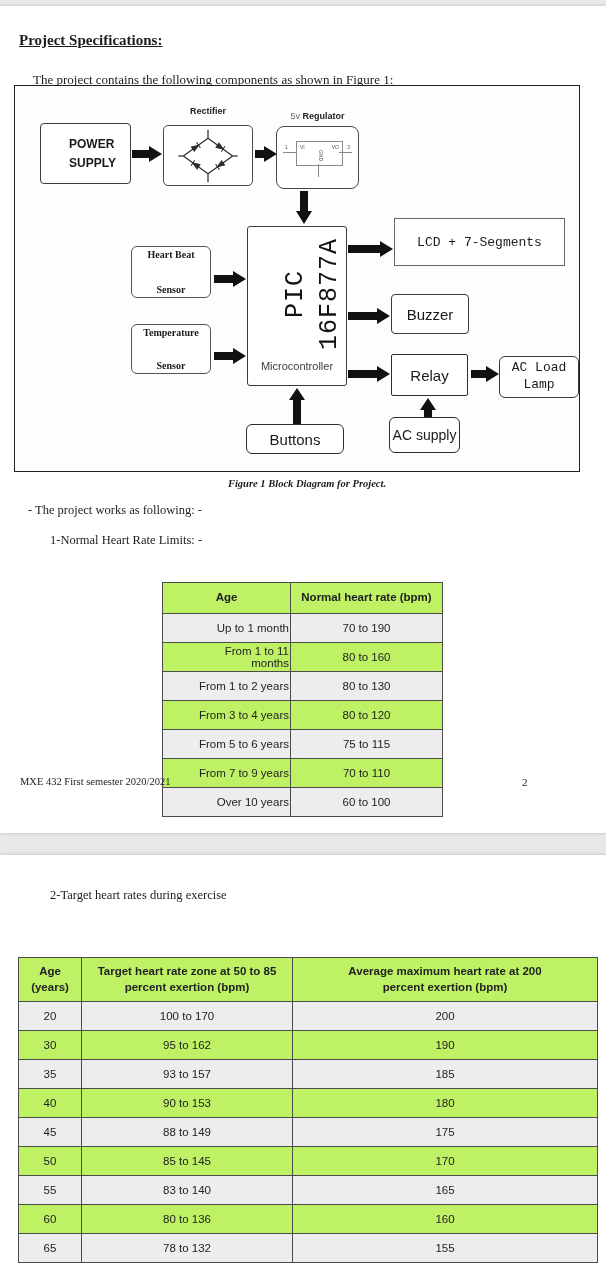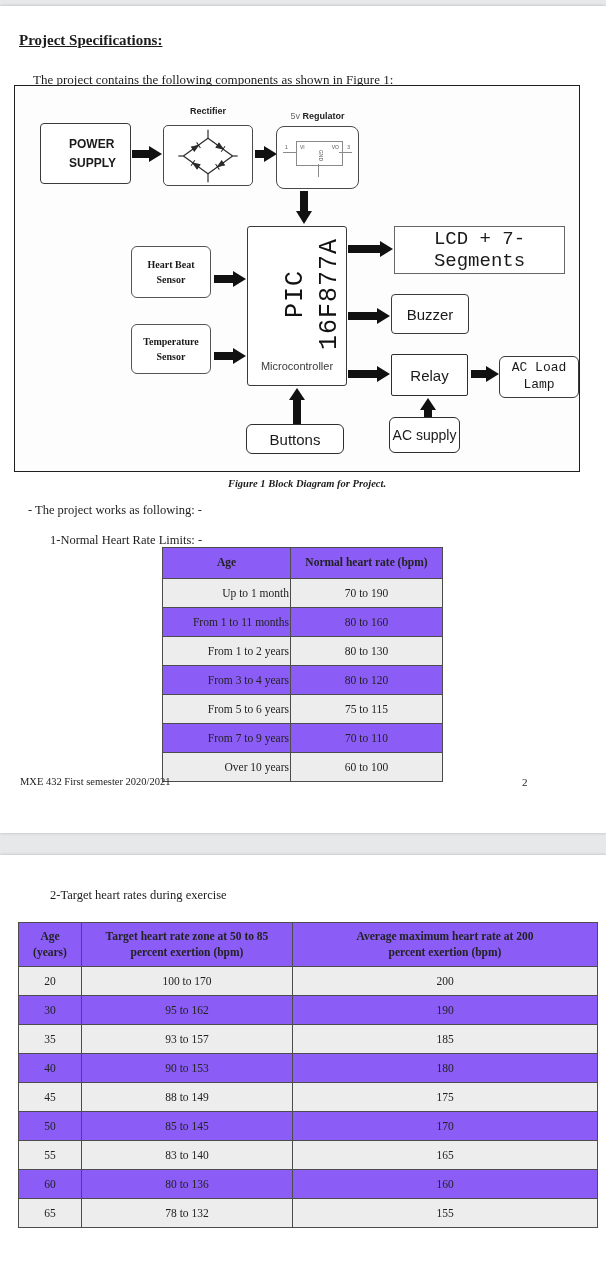--- a/index.html
+++ b/index.html
@@ -63,26 +63,26 @@
   .mcu-name{
     position:absolute;left:-22px;top:50px;width:140px;height:34px;
     transform:rotate(-90deg);
     font-family:"Liberation Mono", monospace;
     font-size:25px;letter-spacing:1px;color:#111;
     text-align:center;line-height:34px;
   }
   .mcu-sub{position:absolute;left:0;right:0;bottom:13px;font-size:11px;color:#3c3c3c;text-align:center;}
 
   .sensor{left:116px;width:80px;height:52px;border-radius:6px;border-color:#555;
-    font-family:"Liberation Serif", serif;font-weight:bold;font-size:10px;line-height:1.5;flex-direction:column;}
+    font-family:"Liberation Serif", serif;font-weight:bold;font-size:10px;line-height:1.5;flex-direction:column;justify-content:space-between;}
   .heart{top:160px;}
   .temp{top:238px;height:50px;}
 
-  .lcd{left:379px;top:140px;width:171px;height:48px;border:1px solid #666;
-    font-family:"Liberation Mono", monospace;font-size:19px;}
+  .lcd{left:379px;top:132px;width:171px;height:48px;border:1px solid #666;
+    font-family:"Liberation Mono", monospace;font-size:13px;}
   .buzzer{left:376px;top:208px;width:78px;height:40px;border-radius:4px;font-size:15px;}
   .relay{left:376px;top:268px;width:77px;height:42px;border-radius:2px;border-color:#2e2e2e;font-size:15px;}
   .aclamp{left:484px;top:270px;width:80px;height:42px;border-radius:6px;
     font-family:"Liberation Mono", monospace;font-size:13px;line-height:1.3;flex-direction:column;}
   .acsupply{left:374px;top:331px;width:71px;height:36px;border-radius:6px;border-color:#2e2e2e;font-size:14px;}
   .buttons{left:231px;top:338px;width:98px;height:30px;border-radius:6px;border-color:#2e2e2e;font-size:15px;}
 
   
   .harrow{position:absolute;height:8px;background:#111;}
   .harrow::after{
@@ -100,21 +100,21 @@
     border-bottom:12px solid #111;border-left:8px solid transparent;border-right:8px solid transparent;
   }
 
   .caption{left:24px;top:472px;width:566px;text-align:center;
     font-size:10.5px;font-weight:bold;font-style:italic;}
 
   .works-line{left:28px;top:497px;font-size:12.5px;}
   .t1-title{left:50px;top:527px;font-size:12.5px;}
 
   
-  table{border-collapse:collapse;background:#8b5cf6;font-family:Liberation Serif, serif;}
+  table{border-collapse:collapse;background:#bef264;font-family:Liberation Sans, sans-serif;margin-top:35px;}
   th,td{border:1px solid #4c4c4c;font-size:11.5px;color:#222;}
   th{font-weight:bold;text-align:center;white-space:pre-line;line-height:1.35;}
   tbody tr:nth-child(odd) td{background:#ededed;}
 
   .t1{left:162px;top:541px;width:281px;border:1.5px solid #333;table-layout:fixed;}
   .t1 th{height:28px;}
   .t1 td{height:26px;}
   .t1 td:first-child,.t1 th:first-child{width:125px;}
   .t1 td:first-child{text-align:right;padding-left:26px;}
   .t1 td:last-child{text-align:center;}

